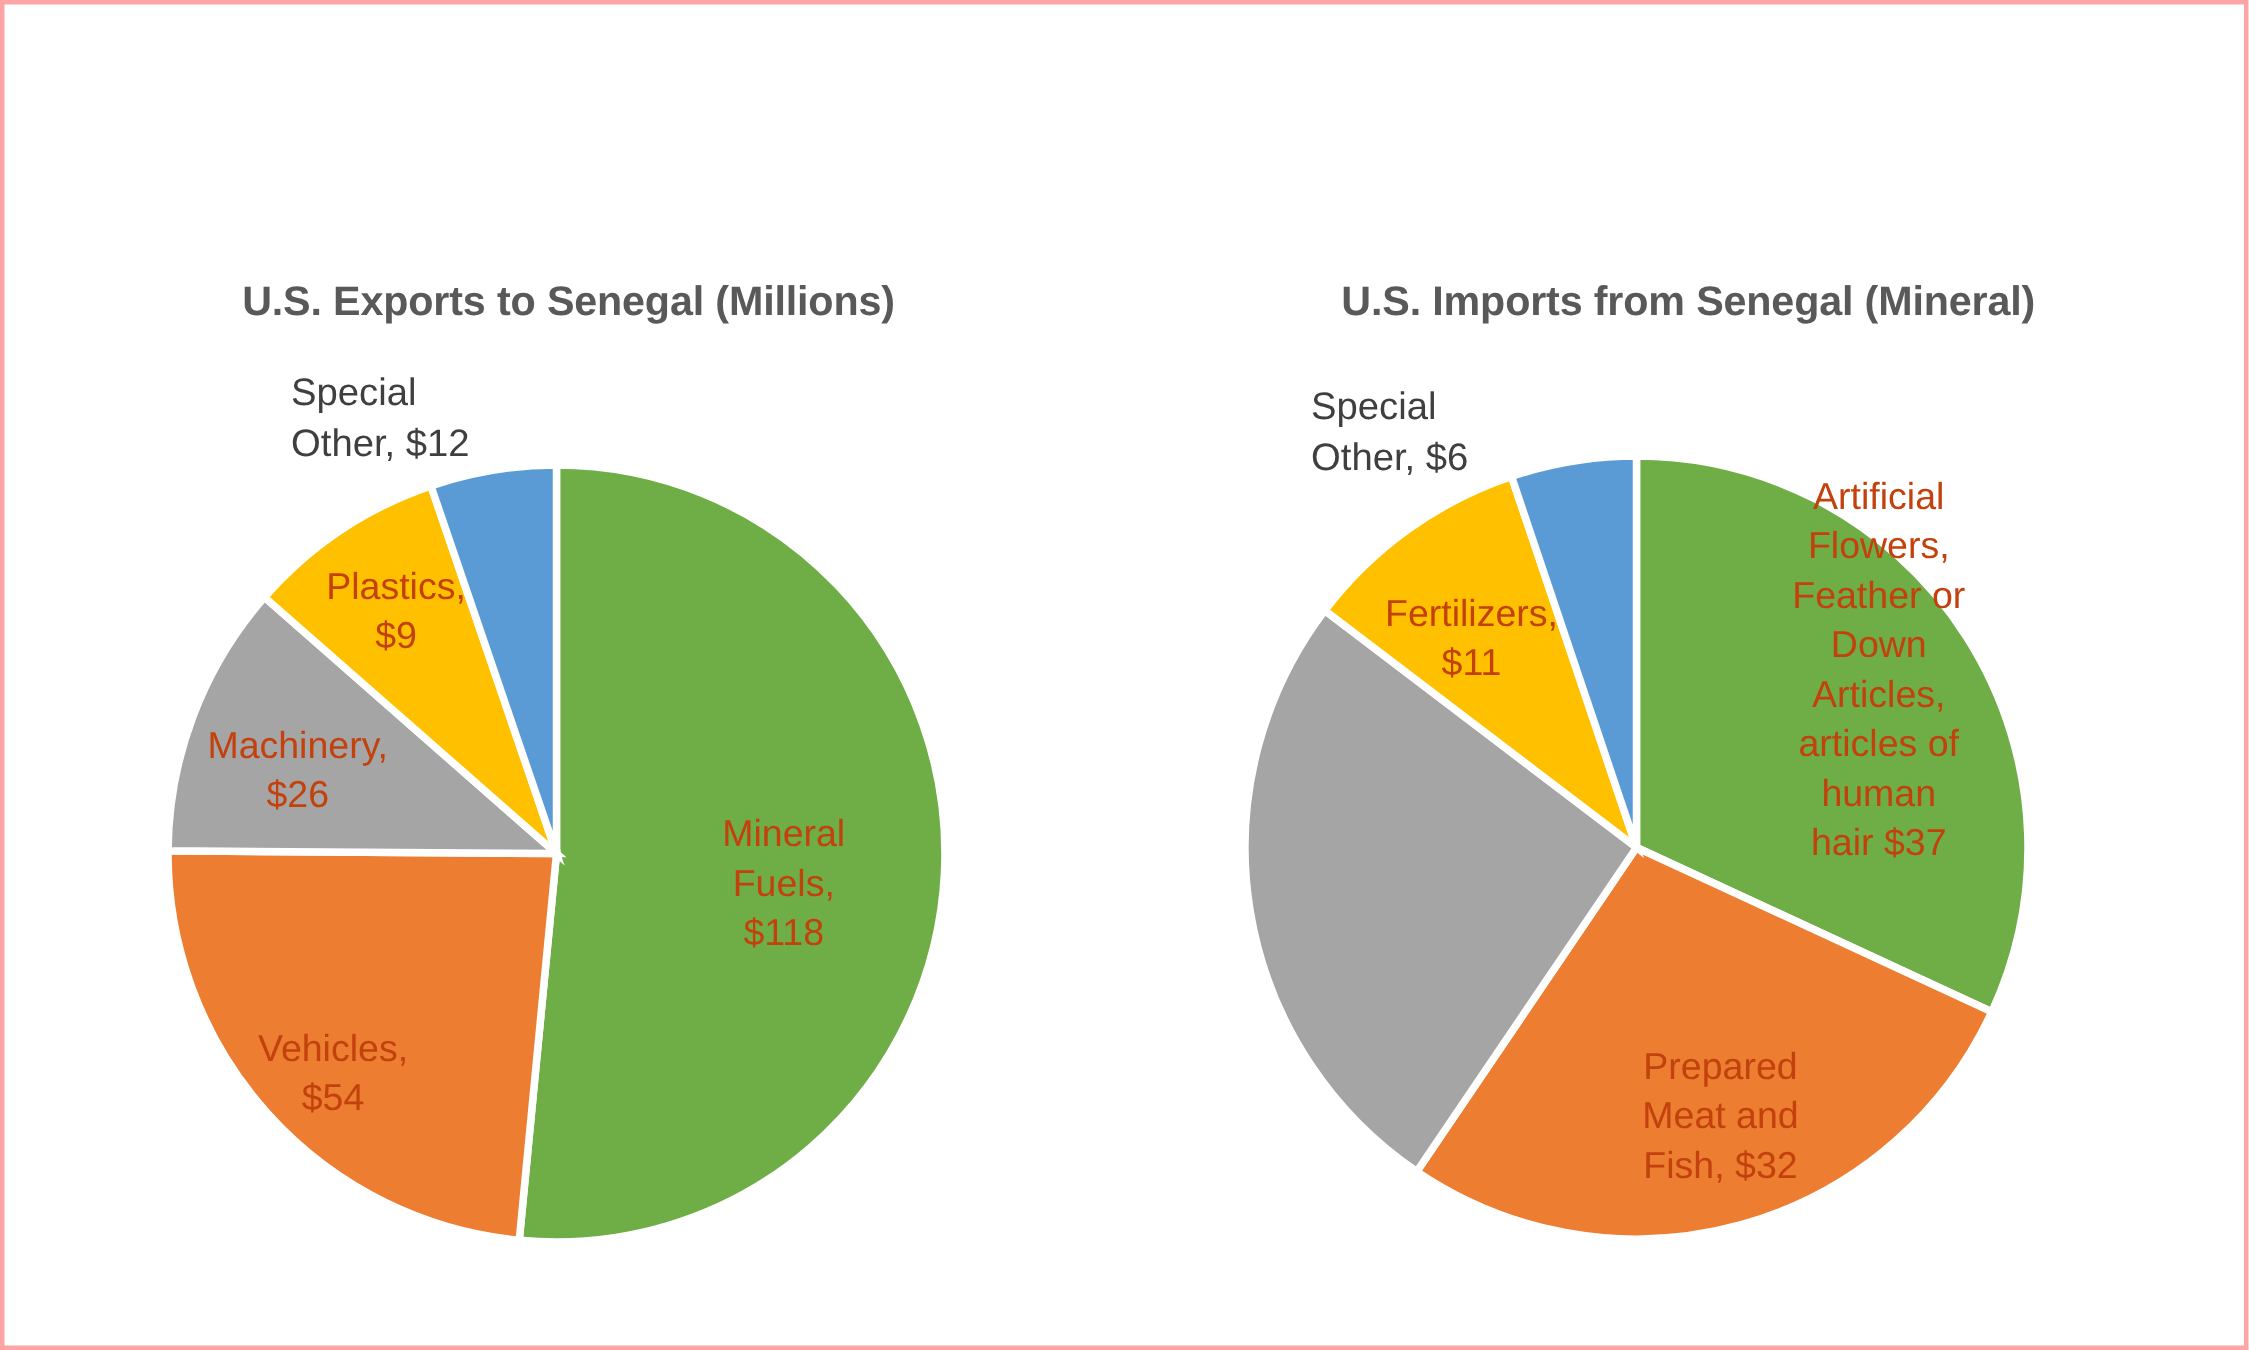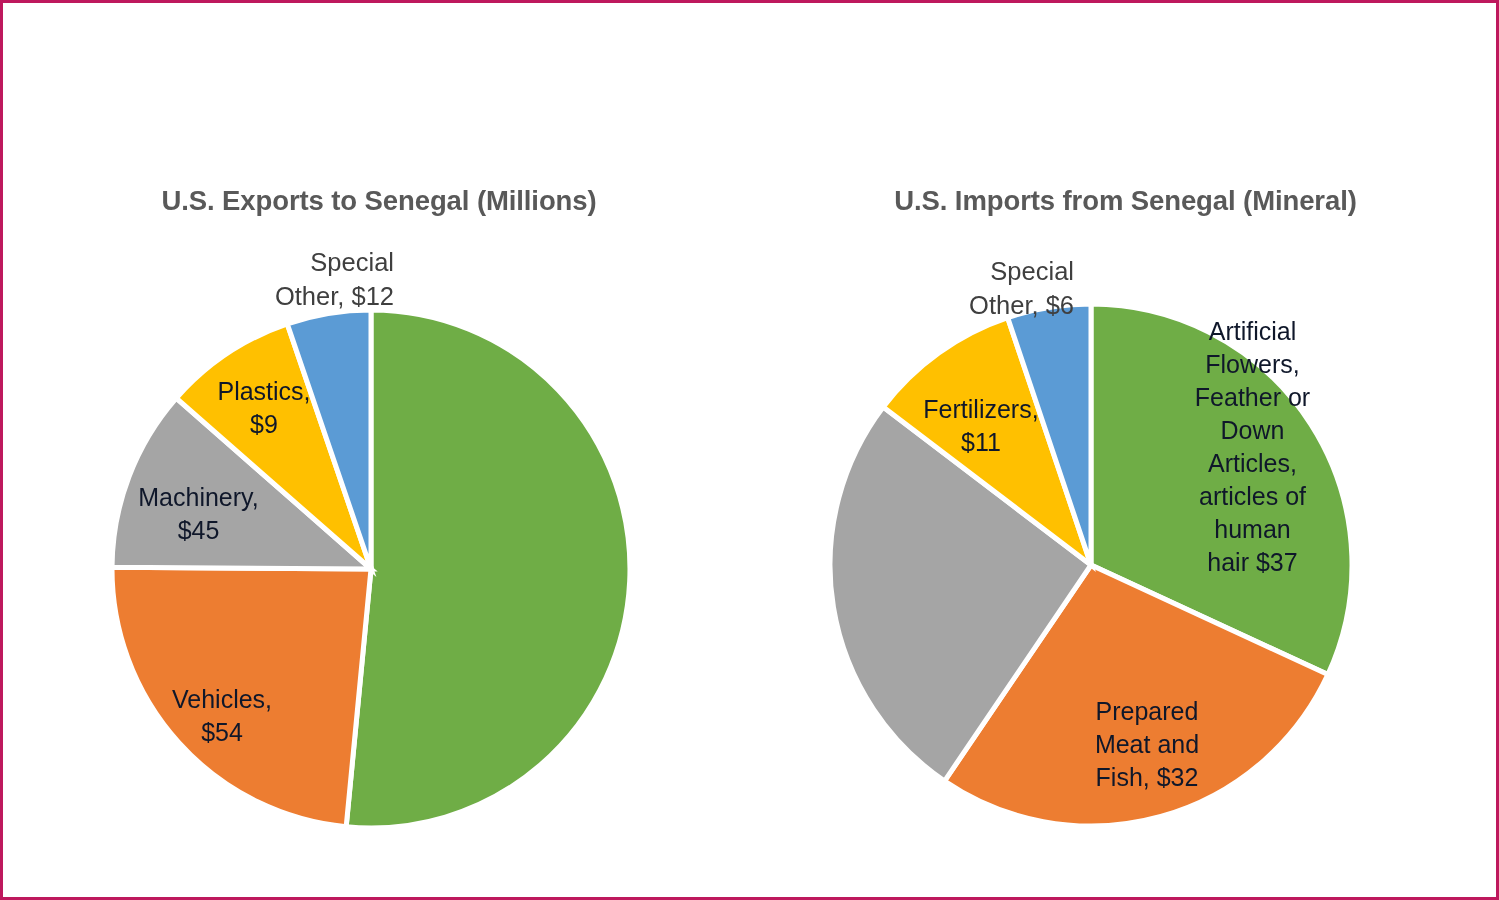--- a/index.html
+++ b/index.html
@@ -8,21 +8,21 @@
     width: 1499px;
     height: 900px;
     background: #ffffff;
     font-family: "Liberation Sans", sans-serif;
     overflow: hidden;
   }
   #frame {
     position: absolute;
     left: 0; top: 0;
     width: 1499px; height: 900px;
-    border: 3px solid #be185d;
+    border: 3px solid #fca5a5;
     background: #ffffff;
   }
   .chart-panel {
     position: absolute;
     top: 0;
     height: 900px;
   }
   #panel-exports { left: 3px;  width: 746px; }
   #panel-imports { left: 749px; width: 747px; }
 
@@ -43,31 +43,31 @@
   .pie-svg {
     position: absolute;
     left: 0; top: 0;
     width: 100%; height: 900px;
     overflow: visible;
   }
   .slice { stroke: #ffffff; stroke-width: 5; }
 
   .slice-label {
     position: absolute;
-    color: #0f172a;
+    color: #c2410c;
     font-size: 25px;
     line-height: 1.32;
     text-align: center;
     white-space: pre-line;
   }
   .outside-label {
     color: #3F3F3F;
     font-size: 25.5px;
     line-height: 1.33;
-    text-align: right;
+    text-align: left;
     white-space: pre-line;
   }
 
   
   #lbl-ex-special { left: 188px; top: 243px; width: 200px; }
   #lbl-ex-plastics { left: 178px; top: 372px; width: 160px; }
   #lbl-ex-machinery { left: 105px; top: 478px; width: 175px; }
   #lbl-ex-vehicles { left: 130px; top: 663px; width: 172px; margin-top: 17px; }
   #lbl-ex-mineral { left: 428px; top: 537px; width: 177px; }
 
@@ -105,25 +105,28 @@
         </path>
       </svg>
 
     <div class="slice-label outside-label" id="lbl-ex-special">Special
 Other,  $12</div>
 
     <div class="slice-label" id="lbl-ex-plastics">Plastics,
 $9</div>
 
     <div class="slice-label" id="lbl-ex-machinery">Machinery,
-$45</div>
+$26</div>
 
     <div class="slice-label" id="lbl-ex-vehicles">Vehicles,
 $54</div>
 
+    <div class="slice-label" id="lbl-ex-mineral">Mineral
+Fuels,
+$118</div>
   </div>
 
   <div class="chart-panel" id="panel-imports">
 
     <div class="chart-title">U.S. Imports from Senegal (Mineral)</div>
 
     <svg class="pie-svg" id="svg-imports" viewBox="0 0 747 900">
         <path d="M 339 562 L 339.00 301.00 A 261 261 0 0 1 575.88 671.59 Z" fill="#6FAD46" class="slice">
           <title>Artificial Flowers, Feather or Down Articles, articles of human hair $37</title>
         </path>

